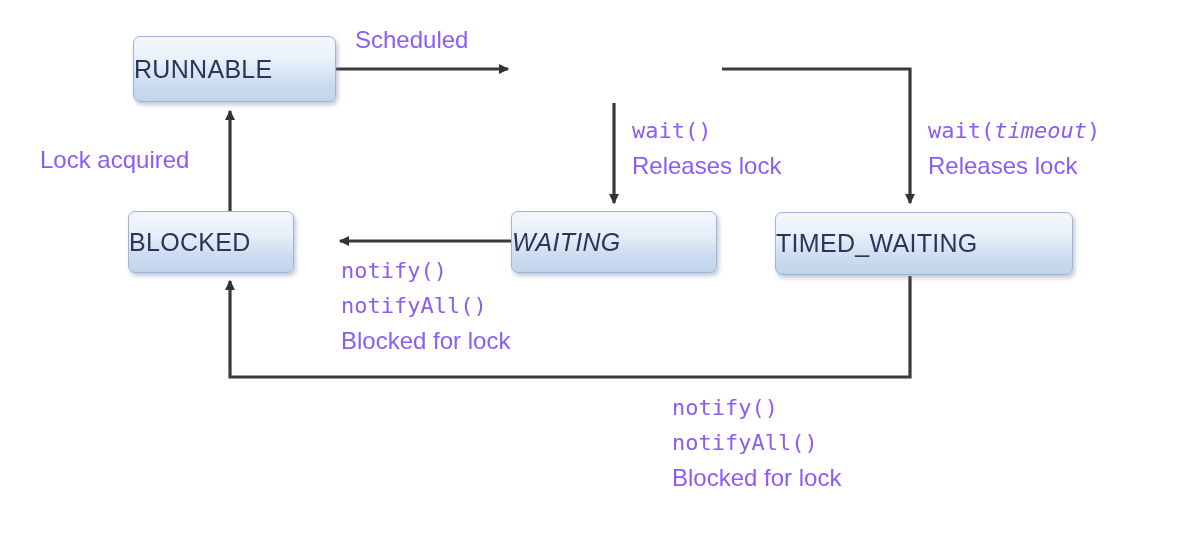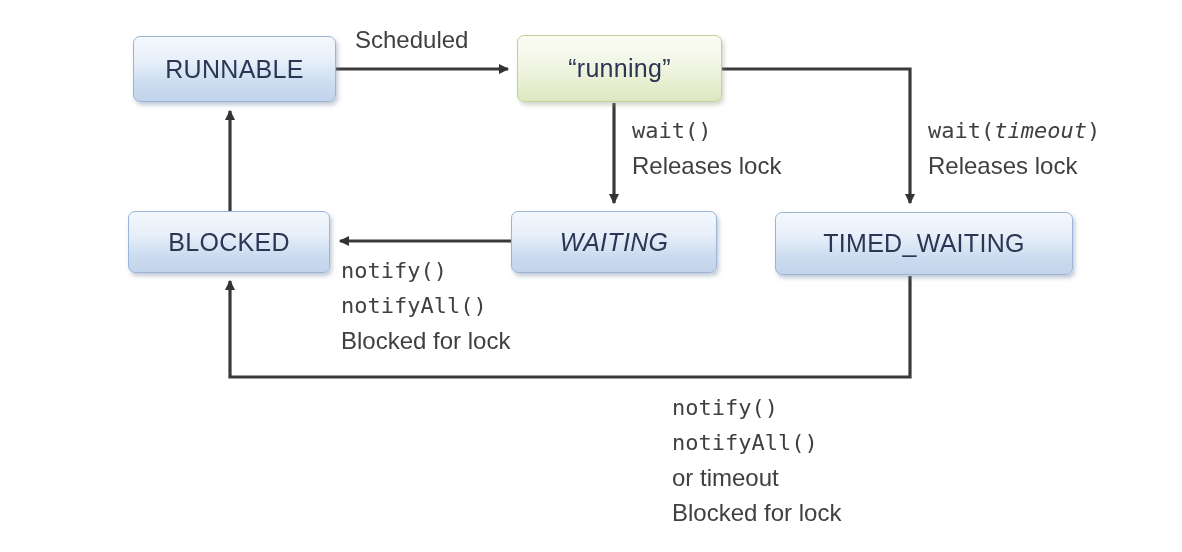--- a/index.html
+++ b/index.html
@@ -8,21 +8,21 @@
     font-family:"Liberation Sans",sans-serif;
     color:#2f3a56;
   }
   #canvas{position:absolute;inset:0;width:1182px;height:552px;}
 
   svg.edges{position:absolute;left:0;top:0;width:1182px;height:552px;overflow:visible;}
 
   .node{
     position:absolute;
     box-sizing:border-box;
-    display:flex;align-items:center;justify-content:center;
+    display:flex;align-items:center;justify-content:flex-start;
     border-radius:7px;
     font-size:25px;
     letter-spacing:.3px;
     color:#2b3655;
     white-space:nowrap;
   }
   .node.blue{
     background:linear-gradient(180deg,#f4f8fd 0%,#e7eff9 38%,#ccdcf0 72%,#c2d4ec 100%);
     border:1.5px solid #9cb4d8;
     box-shadow:2px 3px 4px rgba(120,135,165,.45);
@@ -30,21 +30,21 @@
   .node.green{
     background:linear-gradient(180deg,#fbfdf6 0%,#f2f6e6 40%,#e4edcd 80%,#dde8c2 100%);
     border:1.5px solid #c2d19a;
     box-shadow:2px 3px 4px rgba(150,160,130,.42);
   }
 
   .label{
     position:absolute;
     font-size:24px;
     line-height:35px;
-    color:#404040;
+    color:#8b5cf6;
     white-space:nowrap;
   }
   .mono{font-family:"DejaVu Sans Mono","Liberation Mono",monospace;font-size:22px;}
   .mono .it{font-style:italic;}
 </style>
 </head>
 <body>
 
 <div id="canvas">
 
@@ -61,55 +61,52 @@
       <path d="M511,241 L340,241" marker-end="url(#ah)"></path>
       <path d="M910,276 L910,377 L230,377 L230,281" marker-end="url(#ah)"></path>
       <path d="M230,211 L230,111" marker-end="url(#ah)"></path>
     </g>
   </svg>
 
   <div class="node blue" style="left:133px;top:36px;width:203px;height:66px;">
     <span>RUNNABLE</span>
   </div>
 
-  <div class="node green" style="left:517px;top:35px;width:205px;height:67px;">
-    <span>“running”</span>
-  </div>
 
-  <div class="node blue" style="left:128px;top:211px;width:202px;height:62px;">
+  <div class="node blue" style="left:128px;top:211px;width:166px;height:62px;">
     <span>BLOCKED</span>
   </div>
 
   <div class="node blue" style="left:511px;top:211px;width:206px;height:62px;font-style:italic;">
     <span>WAITING</span>
   </div>
 
   <div class="node blue" style="left:775px;top:212px;width:298px;height:63px;">
     <span>TIMED_WAITING</span>
   </div>
 
   <div class="label" style="left:355px;top:22px;">Scheduled</div>
 
+  <div class="label" style="left:40px;top:142px;">Lock acquired</div>
 
   <div class="label" style="left:632px;top:113px;">
     <div class="mono">wait()</div>
     <div>Releases lock</div>
   </div>
 
   <div class="label" style="left:928px;top:113px;">
     <div class="mono"><span>wait(</span><span class="it">timeout</span><span>)</span></div>
     <div>Releases lock</div>
   </div>
 
   <div class="label" style="left:341px;top:253px;">
     <div class="mono">notify()</div>
     <div class="mono">notifyAll()</div>
     <div>Blocked for lock</div>
   </div>
 
   <div class="label" style="left:672px;top:390px;">
     <div class="mono">notify()</div>
     <div class="mono">notifyAll()</div>
-    <div>or timeout</div>
     <div>Blocked for lock</div>
   </div>
 
 </div>
 
 </body></html>

